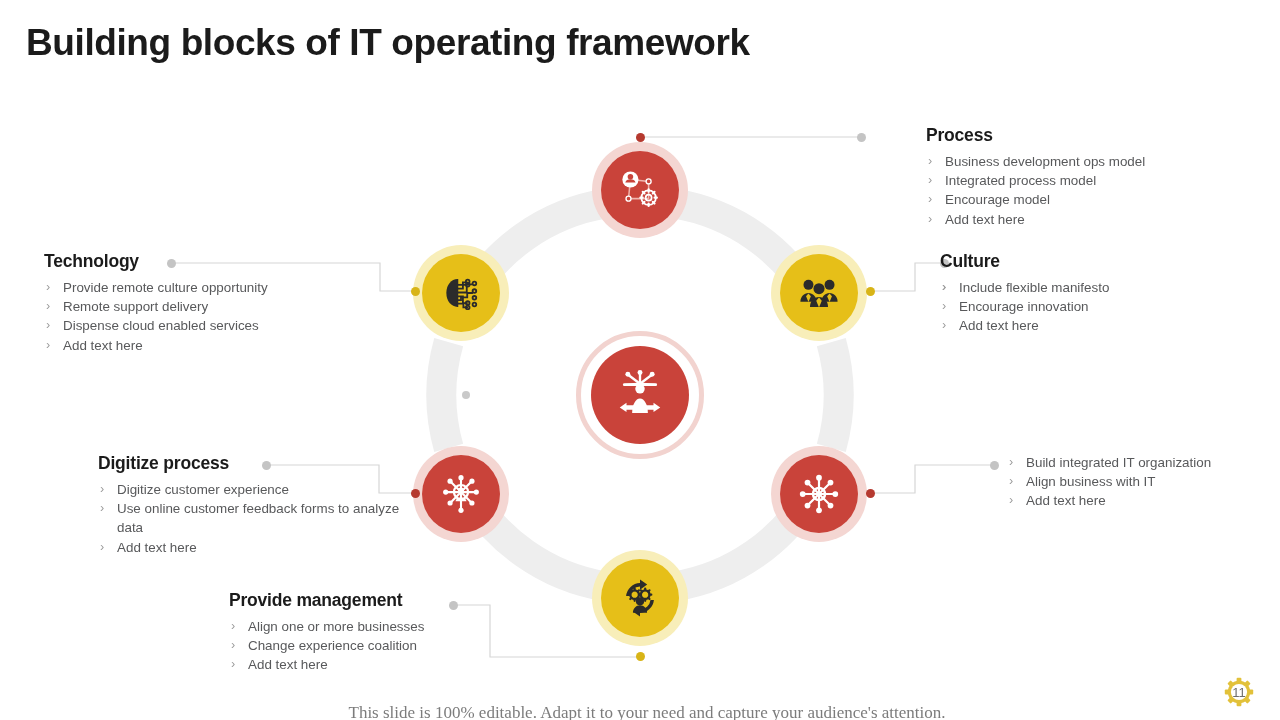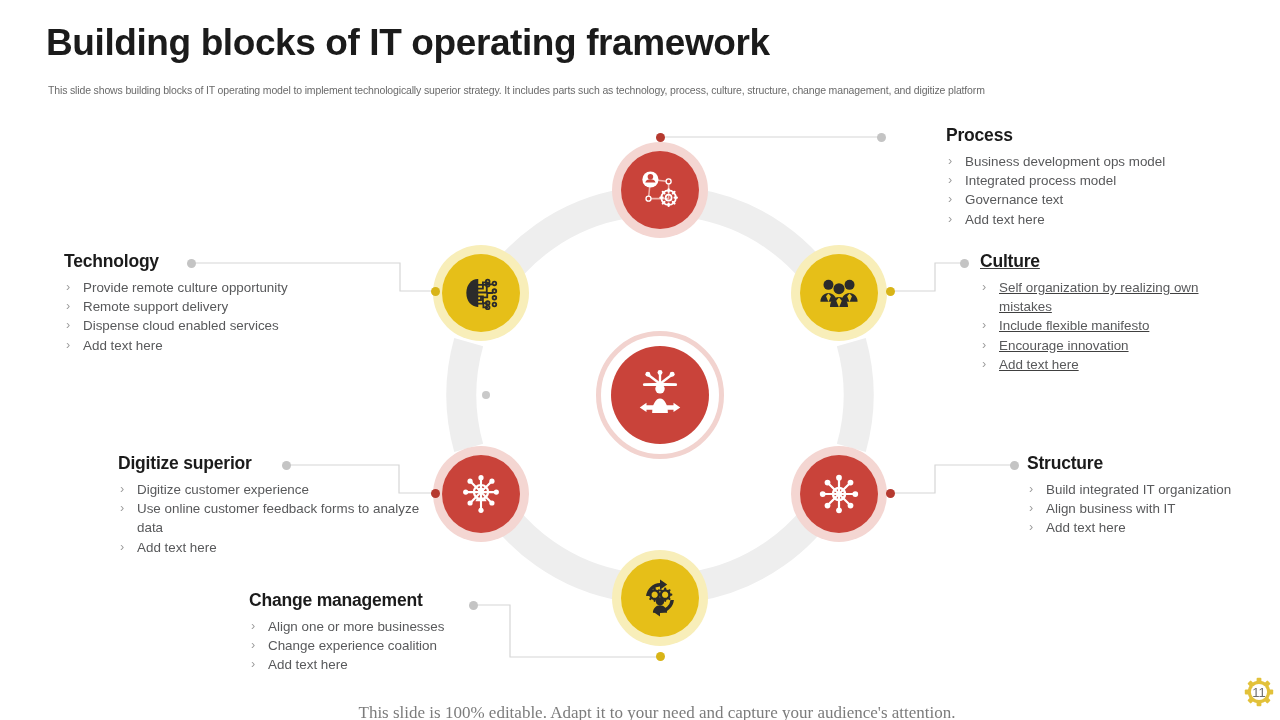--- a/index.html
+++ b/index.html
@@ -4,21 +4,21 @@
 <style>
   html,body{margin:0;padding:0;}
   body{
     width:1280px;height:720px;
     background:#ffffff;
     font-family:"Liberation Sans", sans-serif;
     color:#404040;
     overflow:hidden;
     position:relative;
   }
-  .slide{position:absolute;inset:0;margin-left:20px;}
+  .slide{position:absolute;inset:0;}
 
   
   .title{
     position:absolute;left:26px;top:22px;
     font-size:37px;font-weight:bold;letter-spacing:-0.4px;
     color:#1b1b1b;white-space:nowrap;
   }
   .subtitle{
     position:absolute;left:28px;top:84px;
     font-size:10.5px;color:#6a6a6a;white-space:nowrap;
@@ -99,21 +99,20 @@
     display:flex;align-items:center;justify-content:center;
     font-size:13px;color:#6d6d6d;font-weight:normal;
   }
 </style>
 </head>
 <body>
 
 <div class="slide">
 
   <div class="title">Building blocks of IT operating framework</div>
-  <div class="subtitle">This slide shows building blocks of IT  operating model to implement technologically superior strategy. It includes parts such as technology, process, culture, structure, change management, and digitize platform</div>
 
   <div class="diagram">
 
     <svg class="ring-svg" viewBox="0 0 548 560">
       <g fill="none" stroke="#eeeeee" stroke-width="30">
 
         <path d="M 308.4 83.5 A 195 195 0 0 1 447.6 181.3"></path>
         <path d="M 465.3 222.1 A 195 195 0 0 1 465.3 327.9"></path>
         <path d="M 447.6 368.7 A 195 195 0 0 1 308.4 466.5"></path>
         <path d="M 239.6 466.5 A 195 195 0 0 1 100.4 368.7"></path>
@@ -381,65 +380,64 @@
     </svg>
   </div>
   <div class="dot gray" style="left:167px;top:259px;"></div>
   <div class="dot yellow" style="left:411px;top:287px;"></div>
 
   <div class="block" style="left:926px;top:125px;width:300px;">
     <h3>Process</h3>
     <ul>
       <li><span class="chev">›</span><span>Business development  ops model</span></li>
       <li><span class="chev">›</span><span>Integrated  process model</span></li>
-      <li><span class="chev">›</span><span>Governance  text</span></li>
-      <li><span class="chev">›</span><span>Add text here</span></li>
-    </ul>
-  </div>
-
-  <div class="block" style="left:960px;top:251px;width:240px;text-decoration:underline;">
+      <li><span class="chev">›</span><span>Encourage  model</span></li>
+      <li><span class="chev">›</span><span>Add text here</span></li>
+    </ul>
+  </div>
+
+  <div class="block" style="left:940px;top:251px;width:240px;">
     <h3>Culture</h3>
     <ul>
-      <li><span class="chev">›</span><span>Self organization by realizing own mistakes</span></li>
+      <li><span class="chev">›</span></li>
       <li><span class="chev">›</span><span>Include  flexible manifesto</span></li>
       <li><span class="chev">›</span><span>Encourage innovation</span></li>
       <li><span class="chev">›</span><span>Add text here</span></li>
     </ul>
   </div>
 
   <div class="block" style="left:1007px;top:453px;width:262px;">
-    <h3>Structure</h3>
     <ul>
       <li><span class="chev">›</span><span>Build integrated IT  organization</span></li>
       <li><span class="chev">›</span><span>Align business with IT</span></li>
       <li><span class="chev">›</span><span>Add text here</span></li>
     </ul>
   </div>
 
   <div class="block" style="left:44px;top:251px;width:300px;">
     <h3>Technology</h3>
     <ul>
       <li><span class="chev">›</span><span>Provide remote  culture opportunity</span></li>
       <li><span class="chev">›</span><span>Remote support  delivery</span></li>
       <li><span class="chev">›</span><span>Dispense cloud enabled services</span></li>
       <li><span class="chev">›</span><span>Add text here</span></li>
     </ul>
   </div>
 
   <div class="block" style="left:98px;top:453px;width:305px;">
-    <h3>Digitize superior</h3>
+    <h3>Digitize process</h3>
     <ul>
       <li><span class="chev">›</span><span>Digitize customer  experience</span></li>
       <li><span class="chev">›</span><span>Use online  customer  feedback forms to analyze  data</span></li>
       <li><span class="chev">›</span><span>Add text here</span></li>
     </ul>
   </div>
 
   <div class="block" style="left:229px;top:590px;width:290px;">
-    <h3>Change management</h3>
+    <h3>Provide management</h3>
     <ul>
       <li><span class="chev">›</span><span>Align one or more businesses</span></li>
       <li><span class="chev">›</span><span>Change experience coalition</span></li>
       <li><span class="chev">›</span><span>Add text here</span></li>
     </ul>
   </div>
 
   <div class="footer-note">This slide is 100% editable. Adapt it to your need and capture your audience's attention.</div>
 
   <div class="page-badge">

